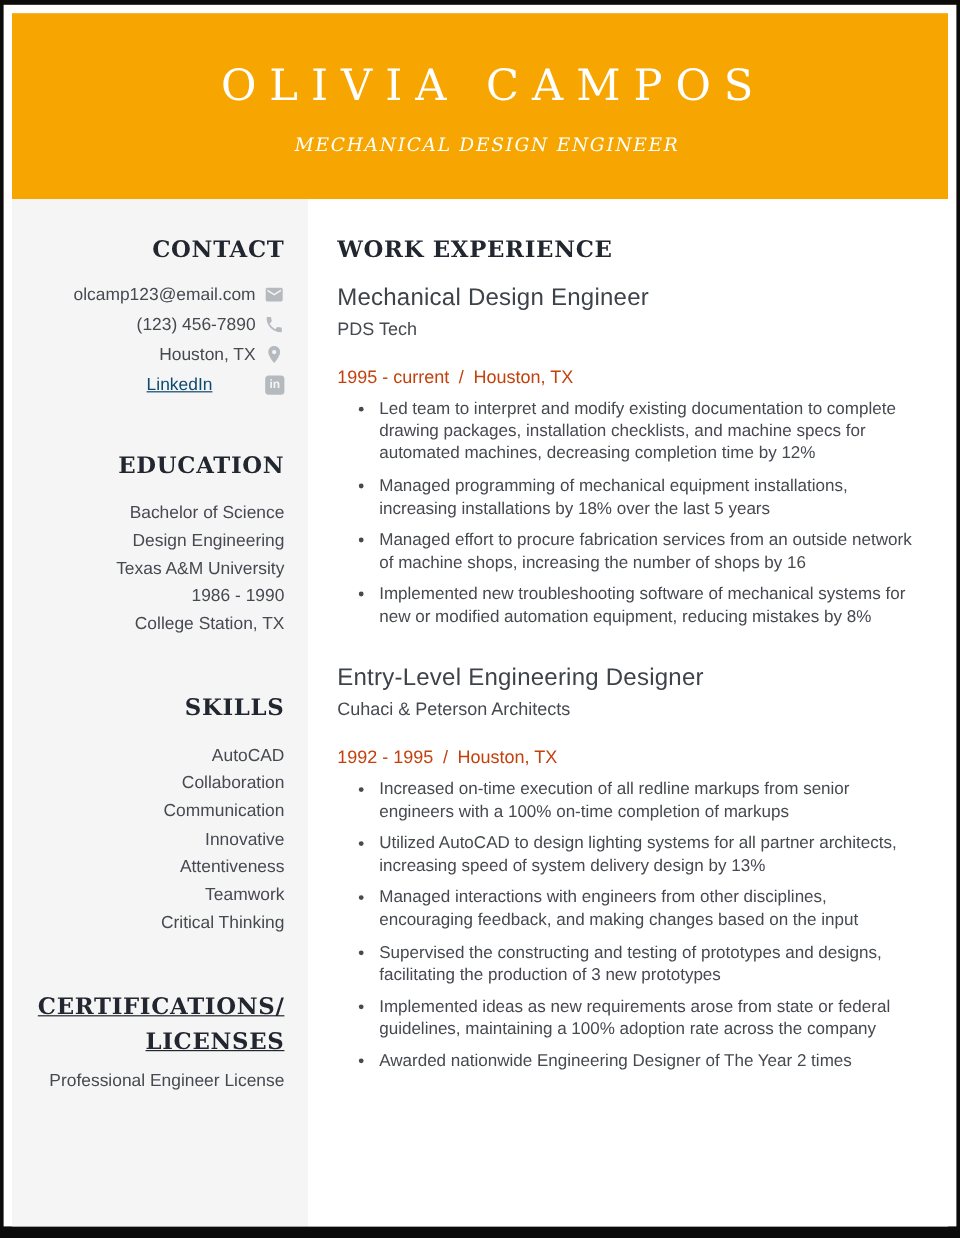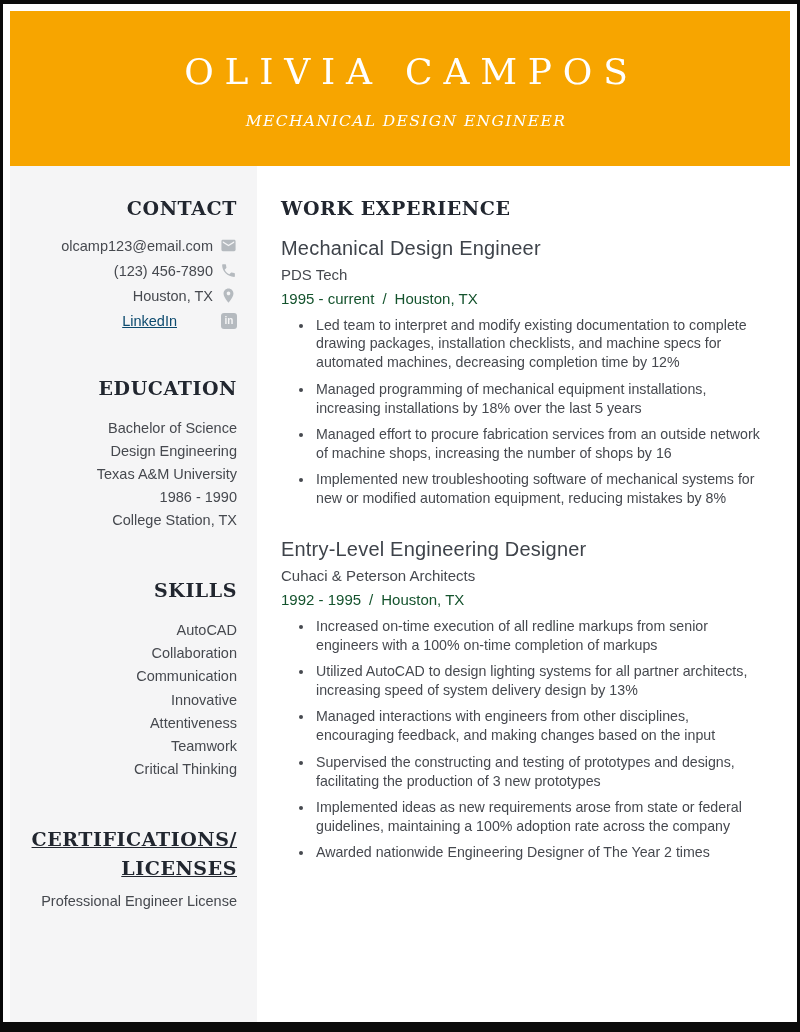--- a/index.html
+++ b/index.html
@@ -66,21 +66,21 @@
   }
   .side-line{font-size:14.5px;color:#46494F;line-height:1.6;}
   .cert-h{margin-bottom:8px;text-decoration:underline;}
   
   .job{margin-top:12px;}
   .job + .job{margin-top:30px;}
   .job-title{
     margin:0;font-size:20px;font-weight:500;color:#3E434A;letter-spacing:0.01em;
   }
   .job-company{margin-top:6px;font-size:15px;color:#46494F;}
-  .job-dates{margin-top:7px;margin-bottom:9px;font-size:15px;color:#14532d;}
+  .job-dates{margin-top:23px;margin-bottom:9px;font-size:15px;color:#c2410c;}
   .job-dates .sep{margin:0 8px;}
   .bullets{margin:0;padding:0 0 0 33px;}
   .bullets li{
     font-size:14.2px;line-height:1.33;color:#46494F;
     margin-bottom:7.5px;padding-left:2px;
   }
 </style>
 </head>
 <body>
 

